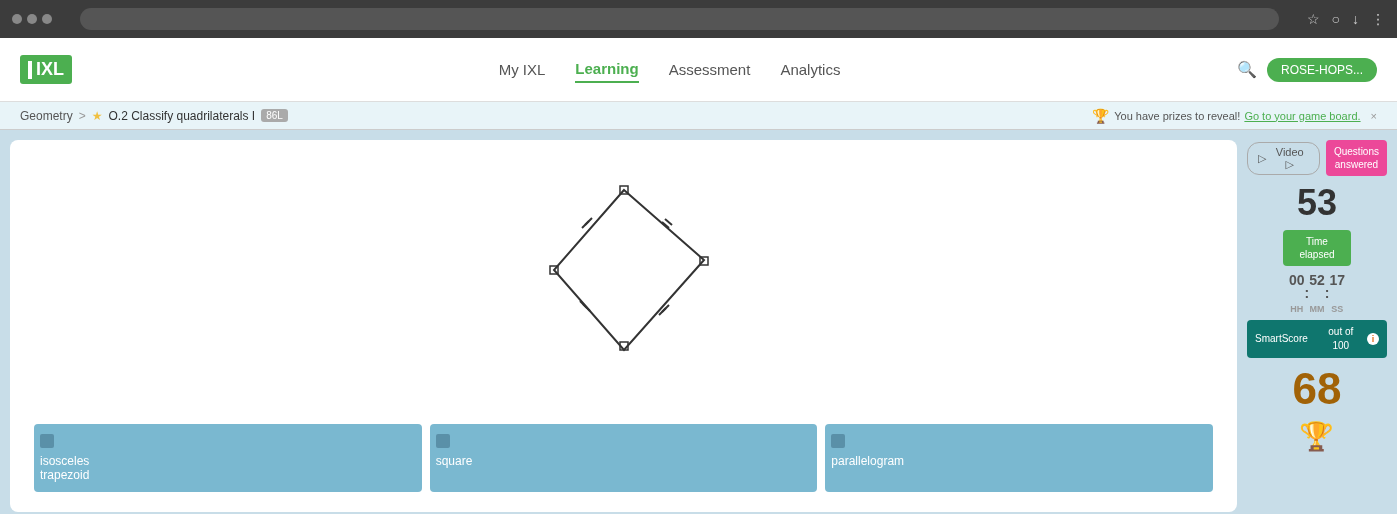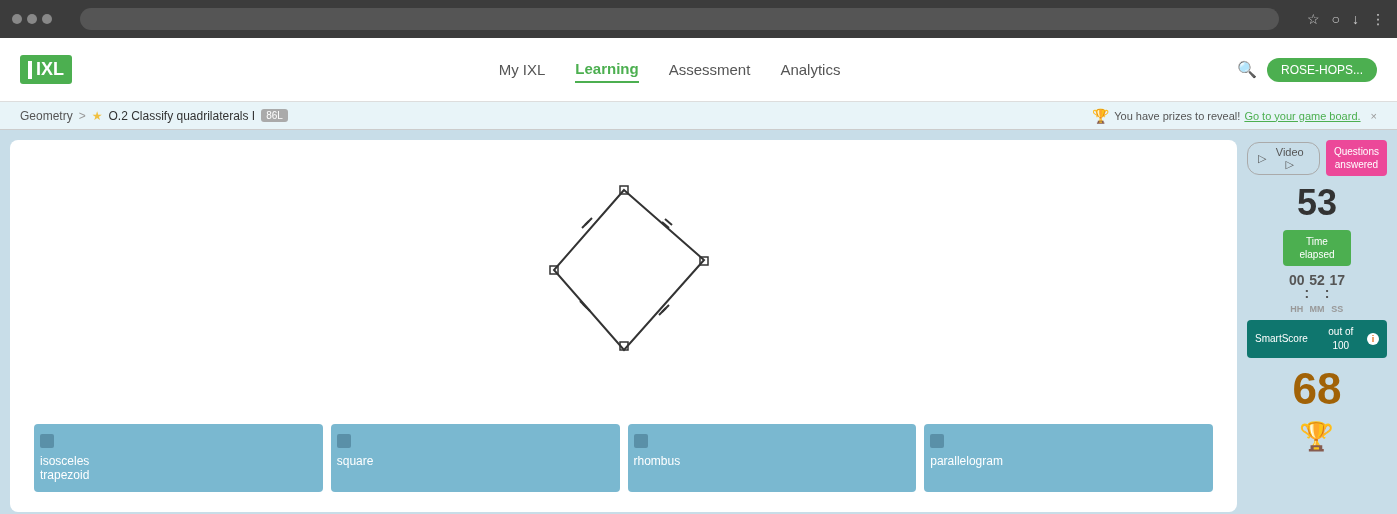--- a/index.html
+++ b/index.html
@@ -389,24 +389,20 @@
     </div>
 
     <div class="answer-choices">
       <button class="answer-btn">
         <div class="check-area"></div>
         <span>isosceles<br>trapezoid</span>
       </button>
       <button class="answer-btn">
         <div class="check-area"></div>
         <span>square</span>
-      </button>
-      <button class="answer-btn">
-        <div class="check-area"></div>
-        <span>rhombus</span>
       </button>
       <button class="answer-btn">
         <div class="check-area"></div>
         <span>parallelogram</span>
       </button>
     </div>
   </div>
 
   <div class="right-panel">
     <div class="video-questions-row">

